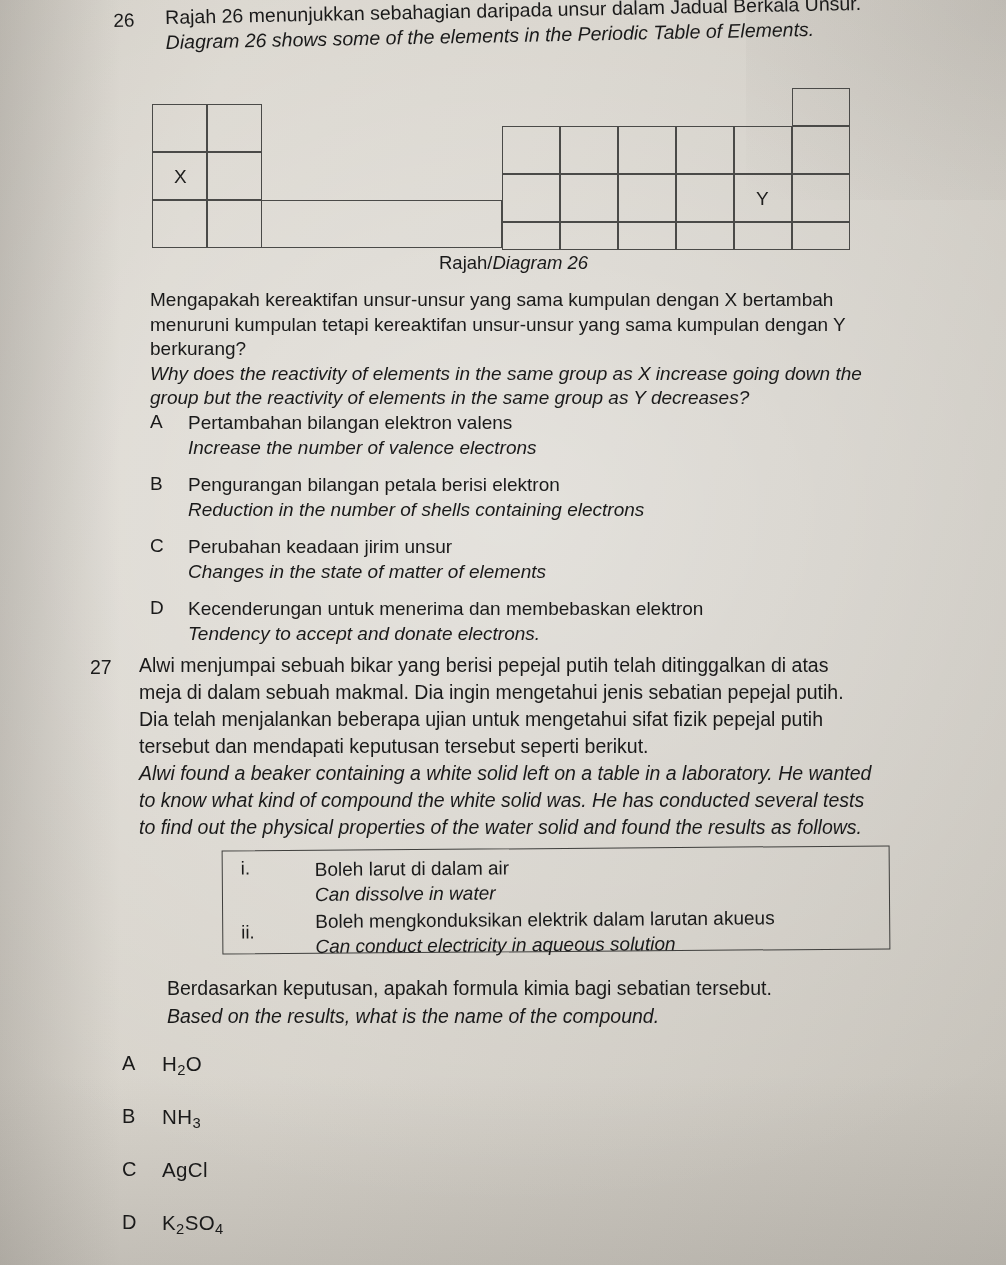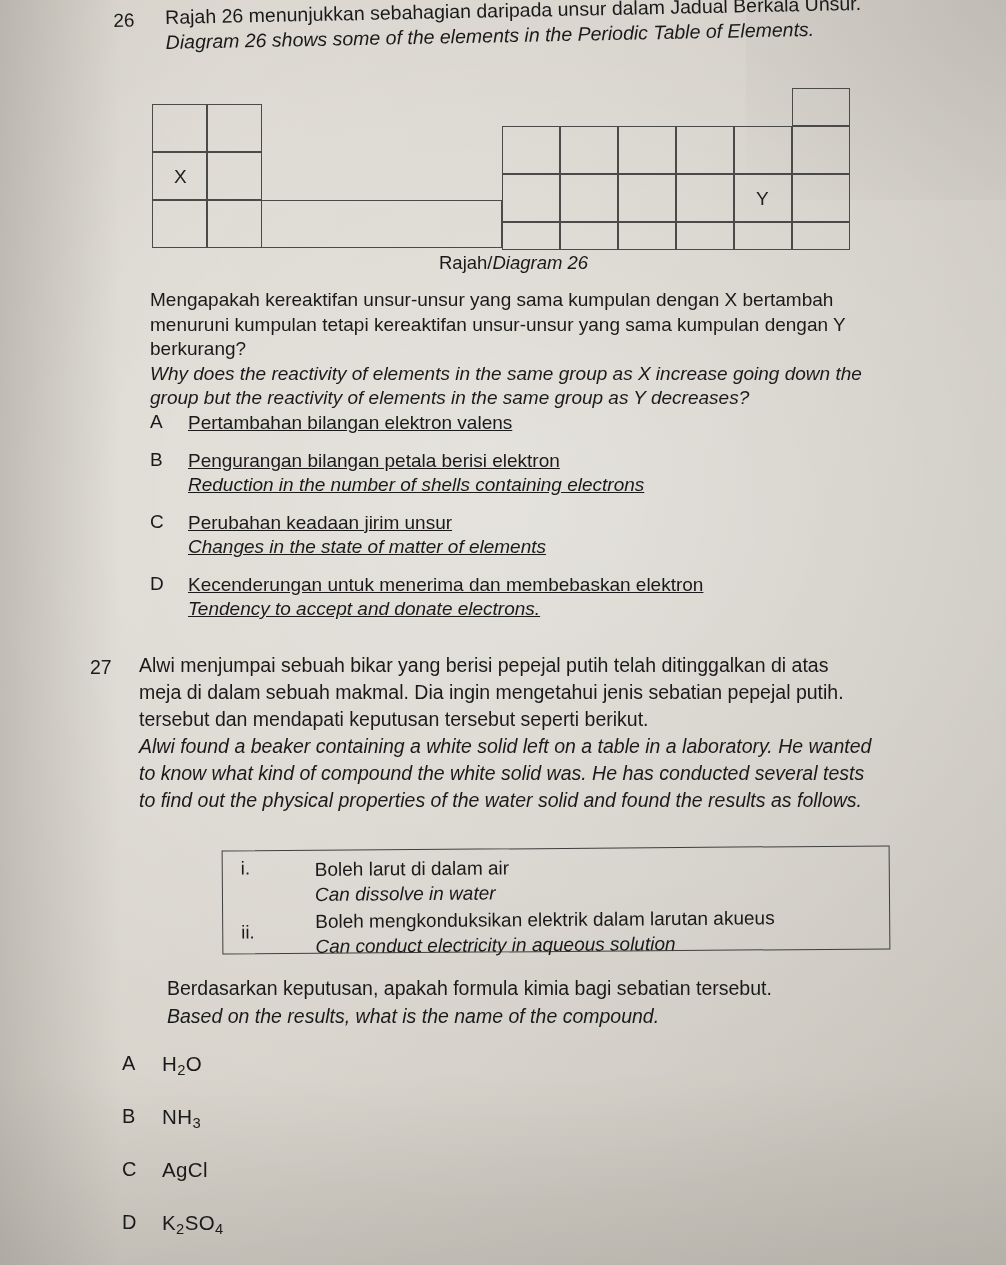--- a/index.html
+++ b/index.html
@@ -126,21 +126,21 @@
   .opt-letter {
     position: absolute;
     left: 0;
     top: 0;
     width: 26px;
     font-size: 19px;
   }
   .opt-body {
     margin-left: 38px;
   }
-  .opt-body .ln { font-size: 19px; line-height: 24.5px; text-decoration: underline; }
+  .opt-body .ln { font-size: 19px; line-height: 24.5px; }
 
   
   .q27 {
     position: absolute;
     left: 0;
     top: 652px;
     width: 1006px;
   }
   .q27-num {
     position: absolute;
@@ -288,20 +288,21 @@
       <div class="ln">berkurang?</div>
       <div class="ln it">Why does the reactivity of elements in the same group as X increase going down the</div>
       <div class="ln it">group but the reactivity of elements in the same group as Y decreases?</div>
     </div>
 
     <div class="opts26">
       <div class="opt">
         <span class="opt-letter">A</span>
         <div class="opt-body">
           <div class="ln">Pertambahan bilangan elektron valens</div>
+          <div class="ln it">Increase the number of valence electrons</div>
         </div>
       </div>
       <div class="opt">
         <span class="opt-letter">B</span>
         <div class="opt-body">
           <div class="ln">Pengurangan bilangan petala berisi elektron</div>
           <div class="ln it">Reduction in the number of shells containing electrons</div>
         </div>
       </div>
       <div class="opt">
@@ -320,20 +321,21 @@
       </div>
     </div>
   </section>
 
   <section class="q27">
     <div class="q27-num">27</div>
 
     <div class="q27-body">
       <div class="ln">Alwi menjumpai sebuah bikar yang berisi pepejal putih telah ditinggalkan di atas</div>
       <div class="ln">meja di dalam sebuah makmal. Dia ingin mengetahui jenis sebatian pepejal putih.</div>
+      <div class="ln">Dia telah menjalankan beberapa ujian untuk mengetahui sifat fizik pepejal putih</div>
       <div class="ln">tersebut dan mendapati keputusan tersebut seperti berikut.</div>
       <div class="ln it">Alwi found a beaker containing a white solid left on a table in a laboratory. He wanted</div>
       <div class="ln it">to know what kind of compound the white solid was. He has conducted several tests</div>
       <div class="ln it">to find out the physical properties of the water solid and found the results as follows.</div>
     </div>
 
     <div class="resultbox">
       <div class="row" style="margin-top:6px;">
         <span class="ri-num" style="left:18px; top:0;">i.</span>
         <div class="ri-text">Boleh larut di dalam air</div>

